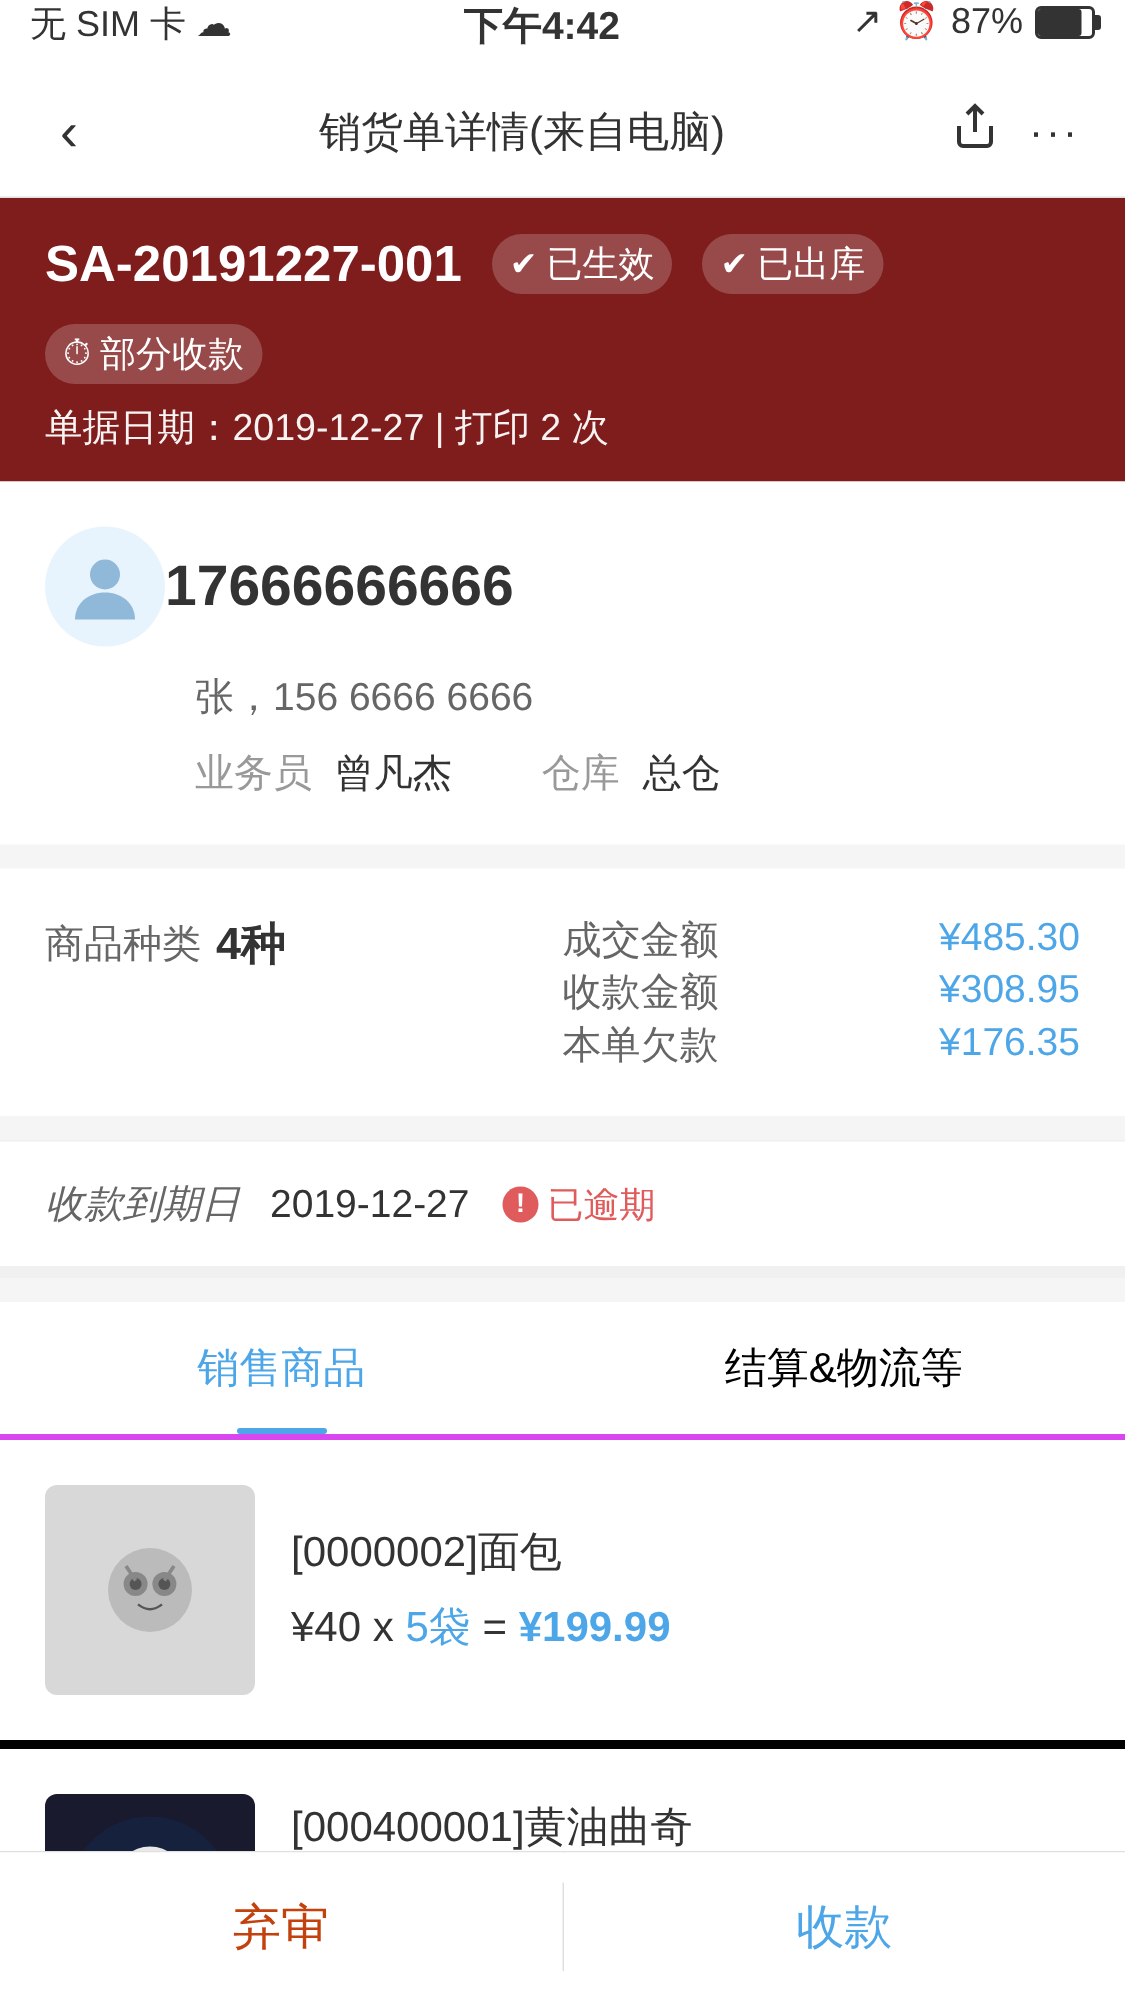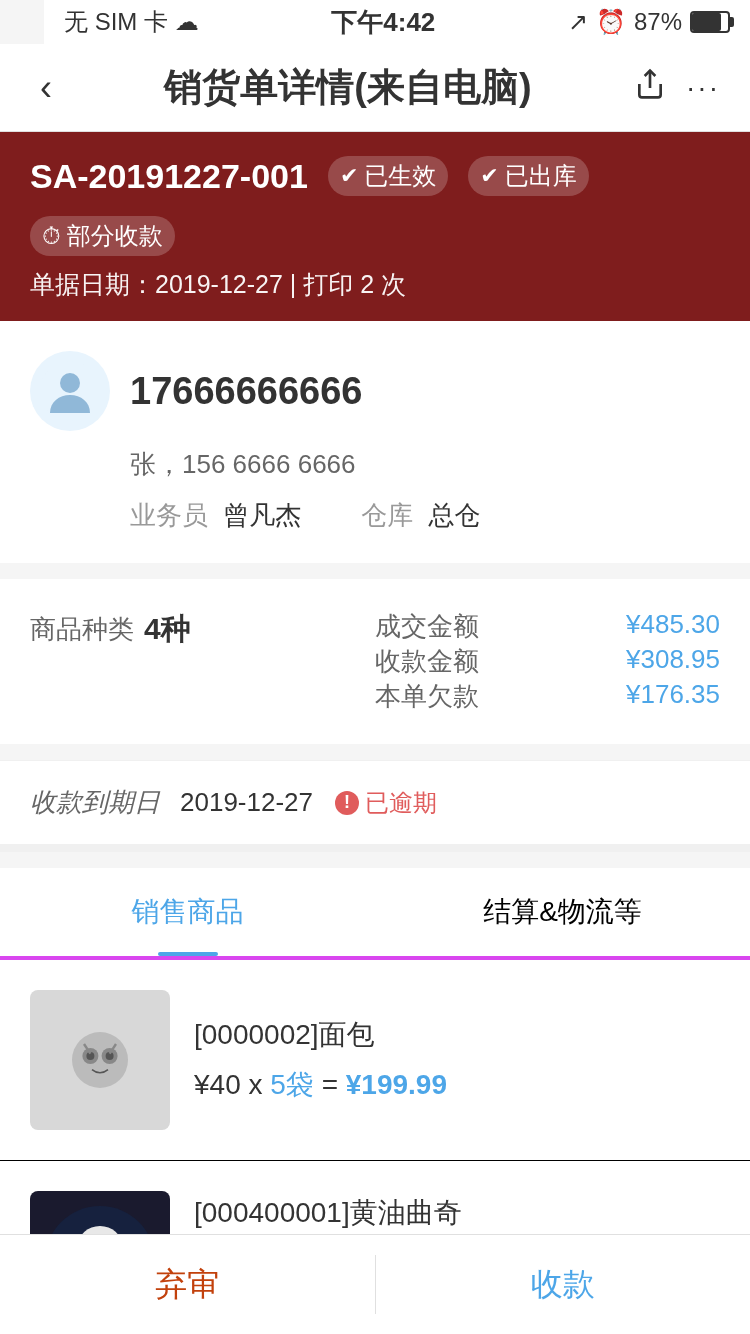--- a/index.html
+++ b/index.html
@@ -11,26 +11,25 @@
       background: #f5f5f5;
       font-size: 28px;
       color: #333;
     }
 
     
     .status-bar {
       height: 44px;
       background: #fff;
       display: flex;
-      align-items: center;
+      align-items: flex-start;
       justify-content: space-between;
       padding: 0 20px;
       font-size: 24px;
       font-weight: 500;
-      margin-left: 44px;
     }
     .status-left { display: flex; align-items: center; gap: 10px; }
     .status-center { font-size: 26px; font-weight: 600; }
     .status-right { display: flex; align-items: center; gap: 8px; font-size: 24px; }
 
     
     .nav-bar {
       height: 88px;
       background: #fff;
       display: flex;
@@ -41,22 +40,22 @@
     }
     .nav-back {
       font-size: 36px;
       color: #333;
       cursor: pointer;
       padding: 10px;
     }
     .nav-title {
       flex: 1;
       text-align: center;
-      font-size: 38px;
-      font-weight: 700;
+      font-size: 28px;
+      font-weight: 400;
       color: #333;
     }
     .nav-actions {
       display: flex;
       align-items: center;
       gap: 20px;
     }
     .nav-icon {
       font-size: 32px;
       color: #333;
@@ -97,21 +96,20 @@
 
     
     .customer-section {
       background: #fff;
       padding: 30px;
       margin-bottom: 16px;
     }
     .customer-top {
       display: flex;
       align-items: center;
-      gap: 20px;
       margin-bottom: 16px;
     }
     .avatar {
       width: 80px;
       height: 80px;
       border-radius: 50%;
       background: #e8f4fd;
       display: flex;
       align-items: center;
       justify-content: center;
@@ -243,21 +241,21 @@
     }
 
     
     .product-list {
       background: #fff;
     }
     .product-item {
       display: flex;
       align-items: center;
       padding: 30px;
-      border-bottom: 1px solid #000000;
+      border-bottom: 6px solid #000000;
       gap: 24px;
     }
     .product-thumb {
       width: 140px;
       height: 140px;
       border-radius: 8px;
       background: #f0f0f0;
       overflow: hidden;
       display: flex;
       align-items: center;

